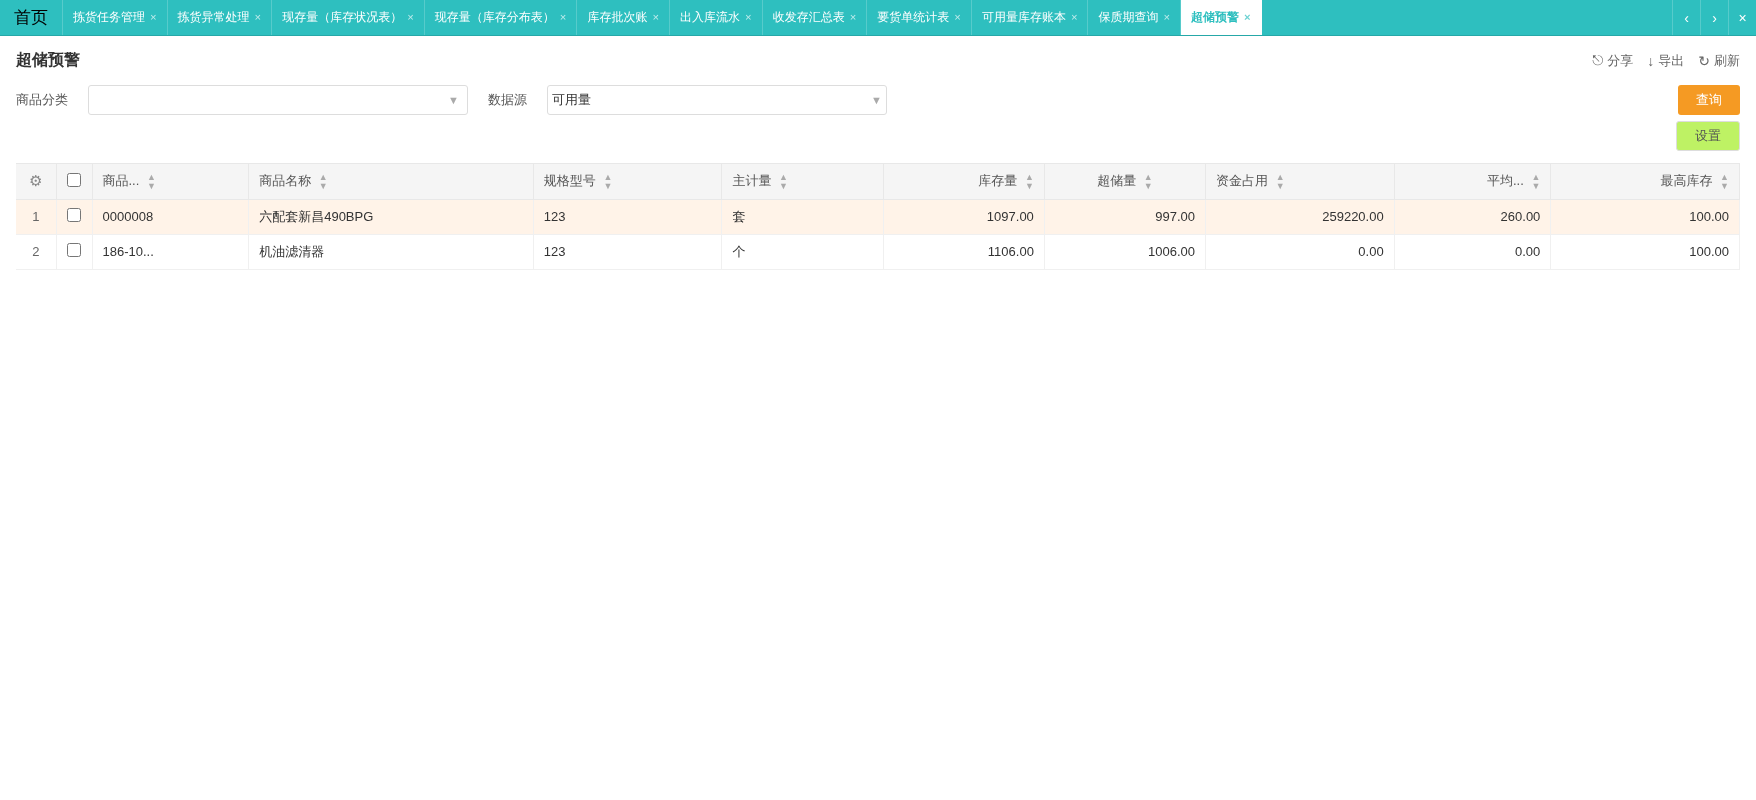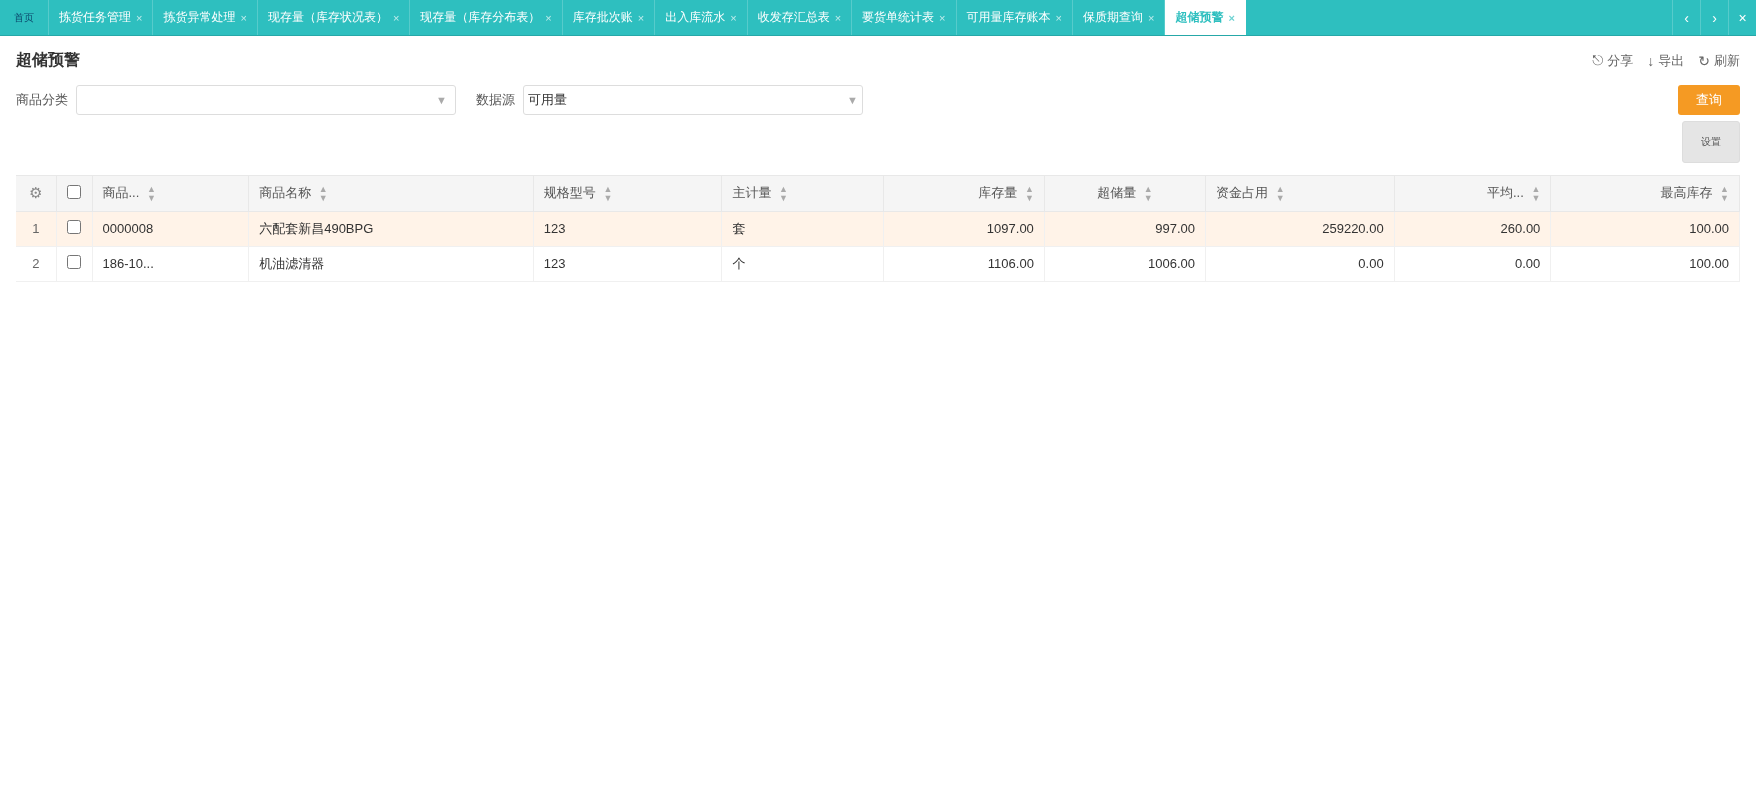--- a/index.html
+++ b/index.html
@@ -18,40 +18,41 @@
       display: flex;
       align-items: center;
       padding: 0 10px;
       height: 36px;
       color: #fff;
       font-size: 12px;
       white-space: nowrap;
       cursor: pointer;
       border-right: 1px solid rgba(255,255,255,0.2);
       position: relative;
+      font-family: Liberation Mono, monospace;
     }
     .nav-tab.active {
       background: #fff;
       color: #2ebfbf;
       font-weight: bold;
     }
     .nav-tab .close-x {
       margin-left: 5px;
       font-size: 11px;
       opacity: 0.7;
       cursor: pointer;
     }
     .nav-tab.active .close-x { color: #2ebfbf; }
     .nav-home {
       padding: 0 14px;
       height: 36px;
       display: flex;
       align-items: center;
-      color: #0c4a6e;
-      font-size: 10px;
+      color: #000000;
+      font-size: 17px;
       cursor: pointer;
       border-right: 1px solid rgba(255,255,255,0.2);
     }
     .nav-arrows {
       margin-left: auto;
       display: flex;
       align-items: center;
     }
     .nav-arrow-btn {
       width: 28px;
@@ -99,21 +100,21 @@
     
     .filter-row {
       display: flex;
       align-items: center;
       gap: 20px;
       margin-bottom: 14px;
     }
     .filter-item {
       display: flex;
       align-items: center;
-      gap: 8px;
+      gap: 20px;
     }
     .filter-label {
       color: #555;
       font-size: 13px;
       white-space: nowrap;
     }
     .filter-select {
       display: flex;
       align-items: center;
       border: 1px solid #ddd;
@@ -149,27 +150,27 @@
       color: #fff;
       border: none;
       border-radius: 3px;
       padding: 6px 18px;
       cursor: pointer;
       font-size: 13px;
       margin-left: auto;
     }
 
     .btn-settings {
-      background: #e5e5e5;
+      background: #bef264;
       color: #555;
       border: 1px solid #ddd;
       border-radius: 3px;
-      padding: 13px 18px;
-      cursor: pointer;
-      font-size: 10px;
+      padding: 5px 18px;
+      cursor: pointer;
+      font-size: 13px;
       margin-left: 8px;
     }
 
     
     .data-table {
       width: 100%;
       border-collapse: collapse;
       font-size: 13px;
     }
     .data-table thead tr {

